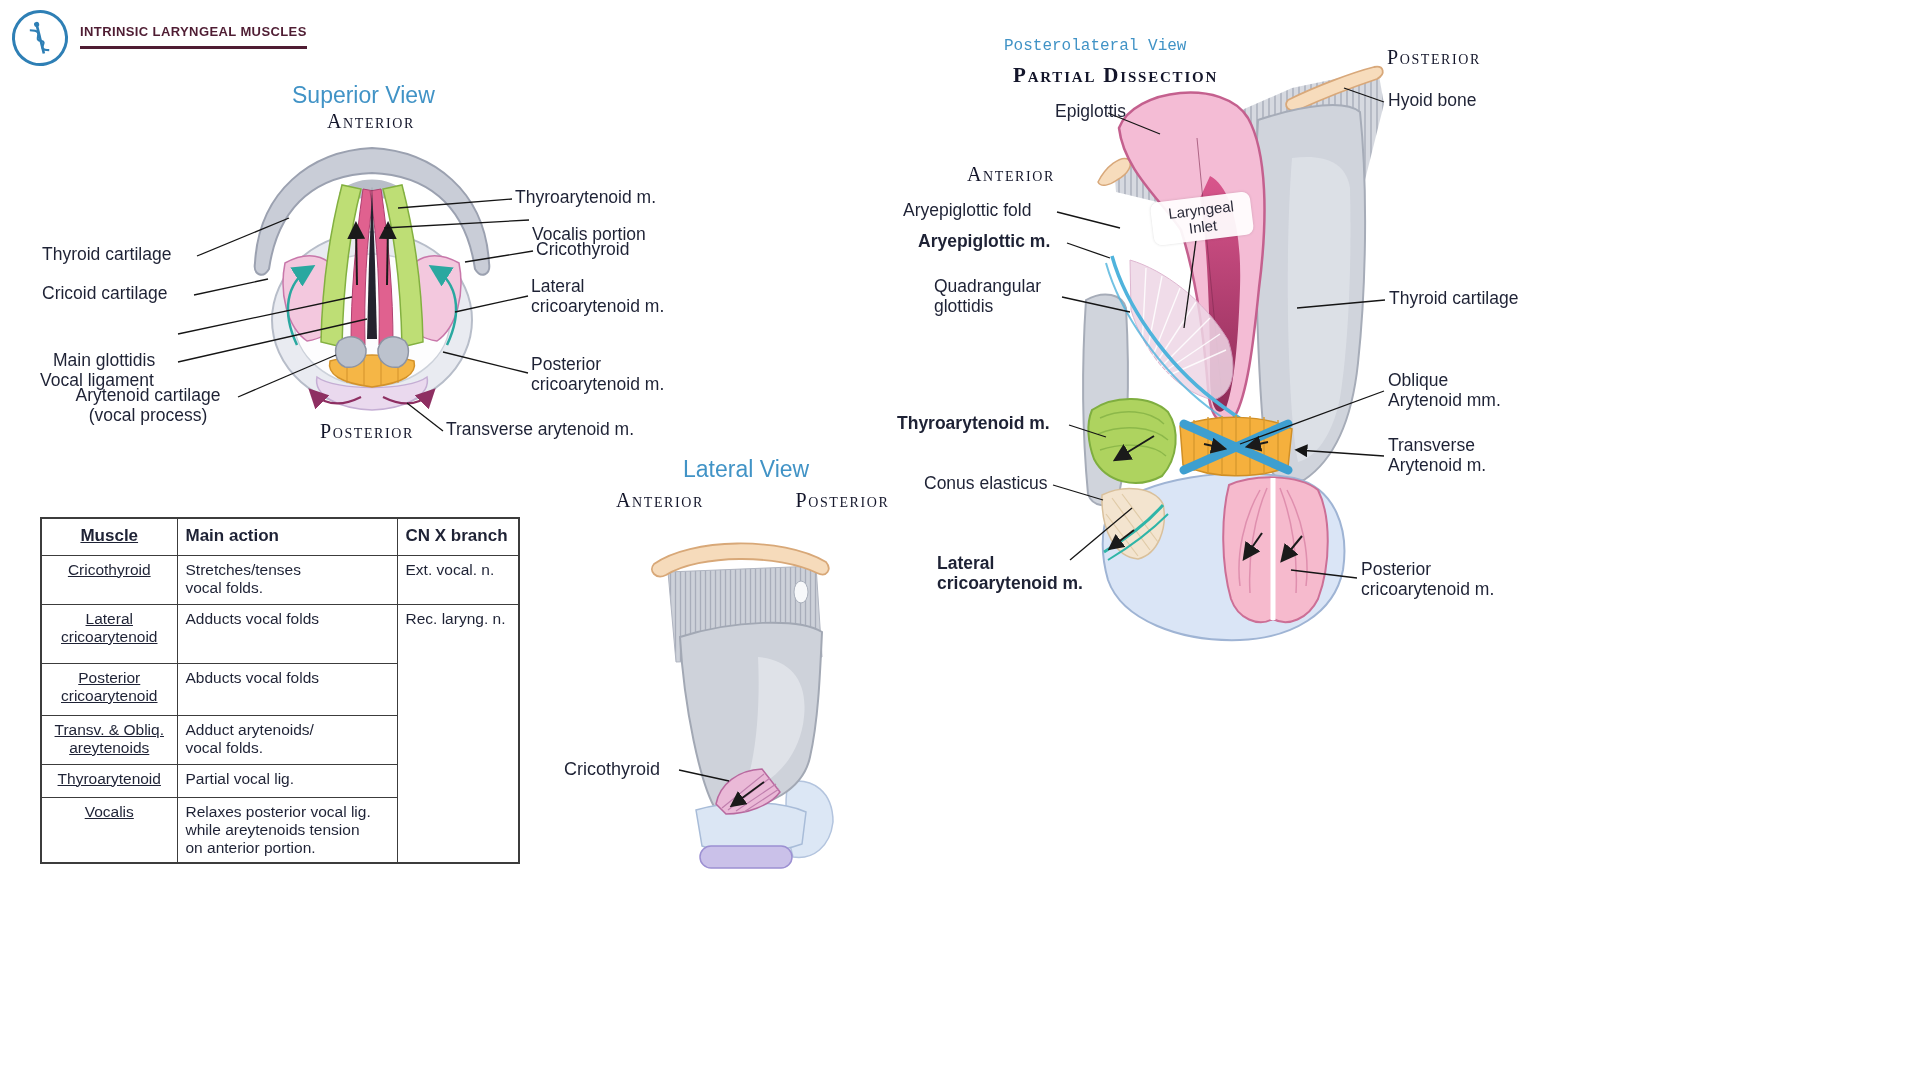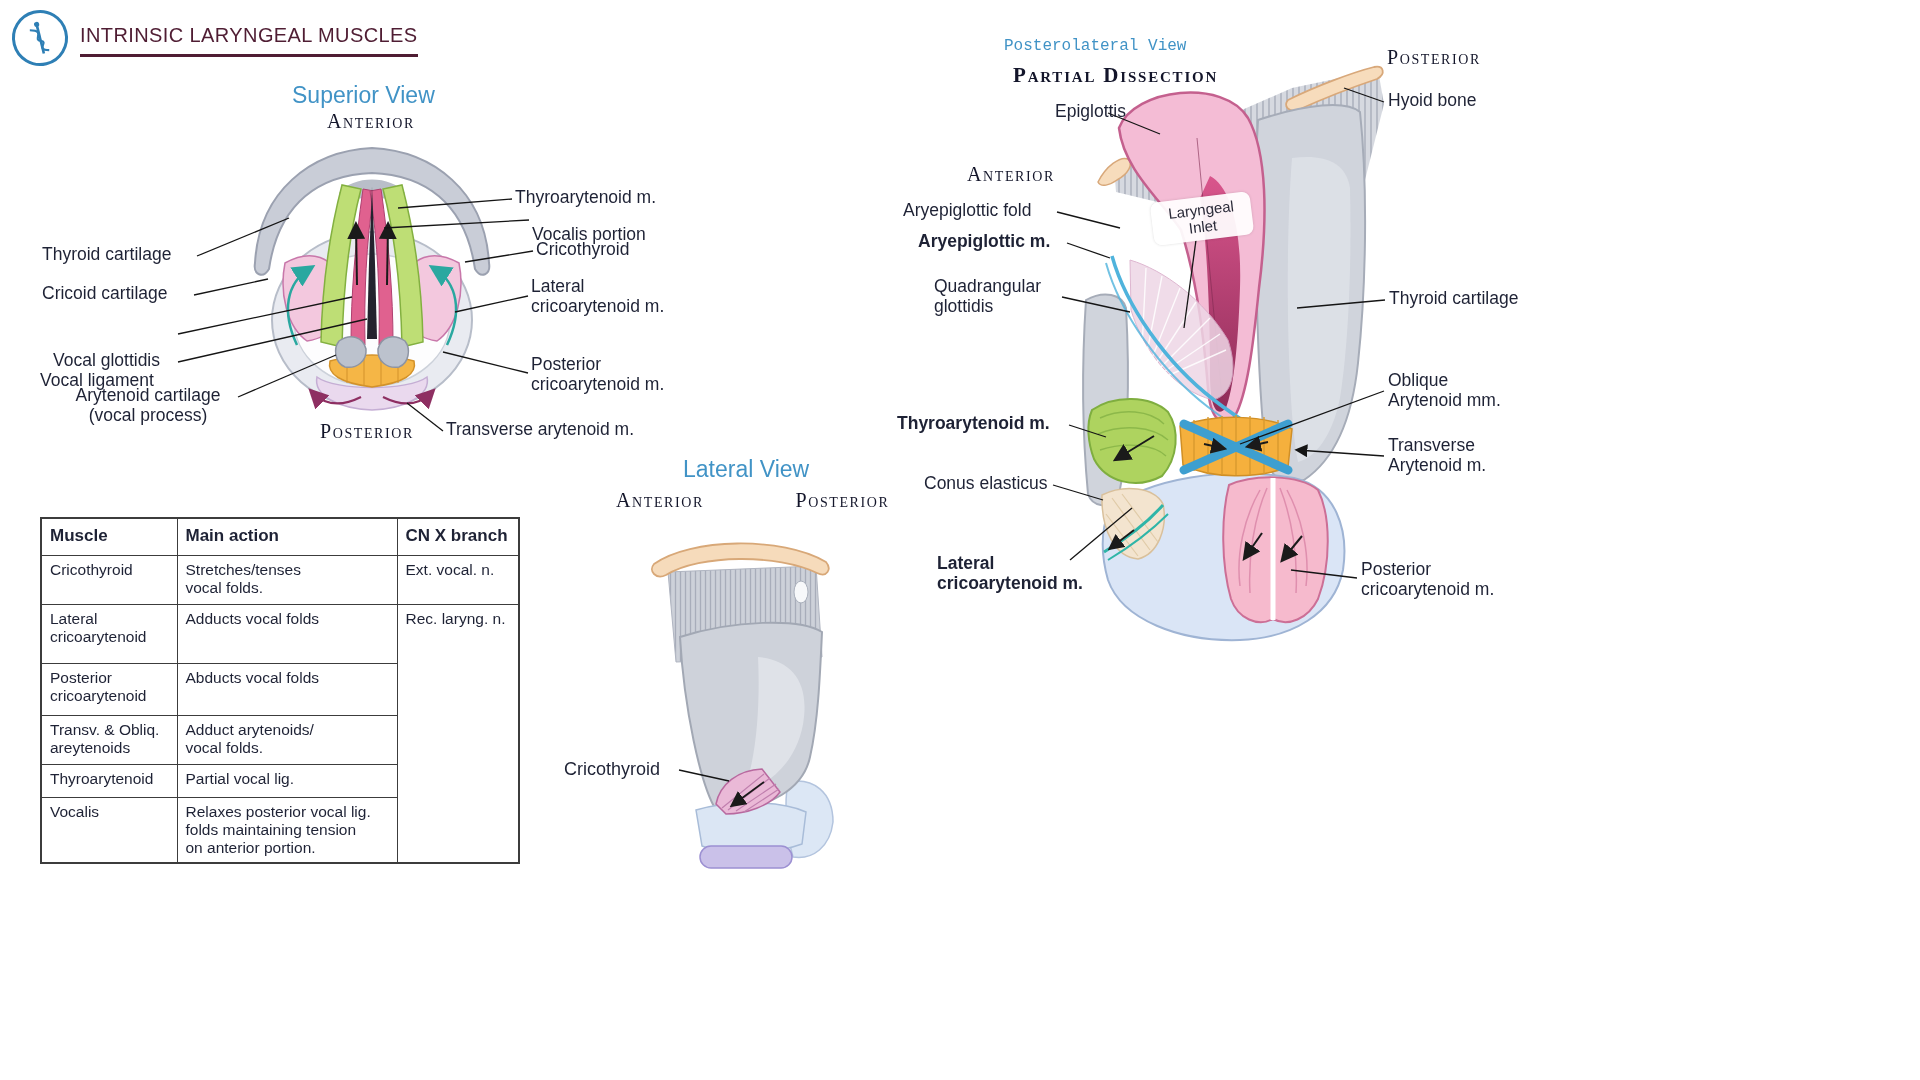--- a/index.html
+++ b/index.html
@@ -2,42 +2,42 @@
 <html><head>
 <meta charset="utf-8">
 <style>
   html,body{margin:0;padding:0;background:#ffffff;}
   .page{position:relative;width:1920px;height:1080px;background:#ffffff;
         font-family:"Liberation Sans",sans-serif;overflow:hidden;color:#1e2235;}
 
   
   .logo{position:absolute;left:12px;top:10px;width:50px;height:50px;border:3px solid #2e7fb5;
         border-radius:50%;display:flex;align-items:center;justify-content:center;transform:rotate(-14deg);z-index:10;}
-  .main-title{position:absolute;left:80px;top:24px;font-size:20px;font-weight:400;letter-spacing:.4px;
+  .main-title{position:absolute;left:80px;top:24px;font-size:13px;font-weight:700;letter-spacing:.4px;
         color:#4f1d33;border-bottom:3px solid #4f1d33;padding-bottom:7px;z-index:10;display:inline-block;}
 
   
   .lbl{position:absolute;font-size:17.5px;font-weight:500;line-height:1.14;color:#1e2235;
        white-space:pre-line;z-index:10;}
   .lbl.b{font-weight:700;}
   .lbl.ctr{text-align:center;}
   .vtitle{position:absolute;font-size:23px;font-weight:500;color:#4193c6;z-index:10;}
   .vtitle.big{font-size:16px;font-family:Liberation Mono, monospace;}
   .dir{position:absolute;font-family:"Liberation Serif",serif;font-variant:small-caps;font-size:20px;
        letter-spacing:1.6px;color:#13152a;z-index:10;font-weight:500;}
   .subtitle{position:absolute;font-family:"Liberation Serif",serif;font-variant:small-caps;font-size:21px;
        letter-spacing:1.8px;color:#13152a;z-index:10;font-weight:600;}
 
   
   .mtable{position:absolute;left:40px;top:517px;width:478px;border-collapse:collapse;table-layout:fixed;
           z-index:10;background:#fff;}
   .mtable th,.mtable td{border:1px solid #3c3c3c;vertical-align:top;white-space:pre-line;
           padding:5px 8px;font-size:15.5px;line-height:1.18;}
   .mtable th{font-size:17px;font-weight:700;padding-top:7px;padding-bottom:7px;}
-  .mtable .c1{text-align:left;}
+  .mtable .c1{text-align:center;text-decoration:underline;}
   .mtable .c2,.mtable .c3{text-align:left;}
   .mtable{border:2px solid #3c3c3c;}
   .mtable tr.nodiv td{border-top:none;}
 
   
   .illus{position:absolute;z-index:2;}
   .overlay{position:absolute;left:0;top:0;z-index:6;pointer-events:none;}
   .inlet{position:absolute;left:1152px;top:197px;width:88px;padding:4px 6px;transform:rotate(-7deg);
          background:rgba(255,255,255,.93);border-radius:8px;font-size:15px;line-height:1.15;
          text-align:center;color:#2a2a38;white-space:pre-line;z-index:9;box-shadow:0 0 3px rgba(0,0,0,.15);}
@@ -110,21 +110,21 @@
     </g>
     <g stroke="#1a1a1a" stroke-width="2" fill="none">
       <path d="M 122,150 L 121,92" marker-end="url(#sArrB)"></path>
       <path d="M 152,150 L 153,92" marker-end="url(#sArrB)"></path>
     </g>
   </svg>
 
   <div class="lbl" style="left:42px;top:245px;">Thyroid cartilage</div>
   <div class="lbl" style="left:42px;top:284px;">Cricoid cartilage</div>
   <div class="lbl" style="left:40px;top:323px;margin-top:48px;">Vocal ligament</div>
-  <div class="lbl" style="left:53px;top:351px;">Vocal glottidis</div>
+  <div class="lbl" style="left:53px;top:351px;">Main glottidis</div>
   <div class="lbl ctr" style="left:60px;top:386px;width:176px;">Arytenoid cartilage
 (vocal process)</div>
   <div class="lbl" style="left:515px;top:188px;">Thyroarytenoid m.</div>
   <div class="lbl" style="left:532px;top:209px;margin-top:16px;">Vocalis portion</div>
   <div class="lbl" style="left:536px;top:240px;">Cricothyroid</div>
   <div class="lbl" style="left:531px;top:277px;">Lateral
 cricoarytenoid m.</div>
   <div class="lbl" style="left:531px;top:355px;">Posterior
 cricoarytenoid m.</div>
   <div class="lbl" style="left:446px;top:420px;">Transverse arytenoid m.</div>
@@ -166,21 +166,21 @@
         <td class="c2">Adduct arytenoids/
 vocal folds.</td>
       </tr>
       <tr style="height:33px;">
         <td class="c1">Thyroarytenoid</td>
         <td class="c2">Partial vocal lig.</td>
       </tr>
       <tr class="nodiv" style="height:64px;">
         <td class="c1">Vocalis</td>
         <td class="c2">Relaxes posterior vocal lig.
-folds maintaining tension
+while areytenoids tension
 on anterior portion.</td>
       </tr>
     </tbody>
   </table>
 
   <div class="vtitle" style="left:683px;top:456px;">Lateral View</div>
   <div class="dir" style="left:610px;top:489px;width:100px;text-align:center;">Anterior</div>
   <div class="dir" style="left:790px;top:489px;width:105px;text-align:center;">Posterior</div>
 
   <svg class="illus" style="left:618px;top:512px;" width="270" height="365" viewBox="0 0 270 365">

